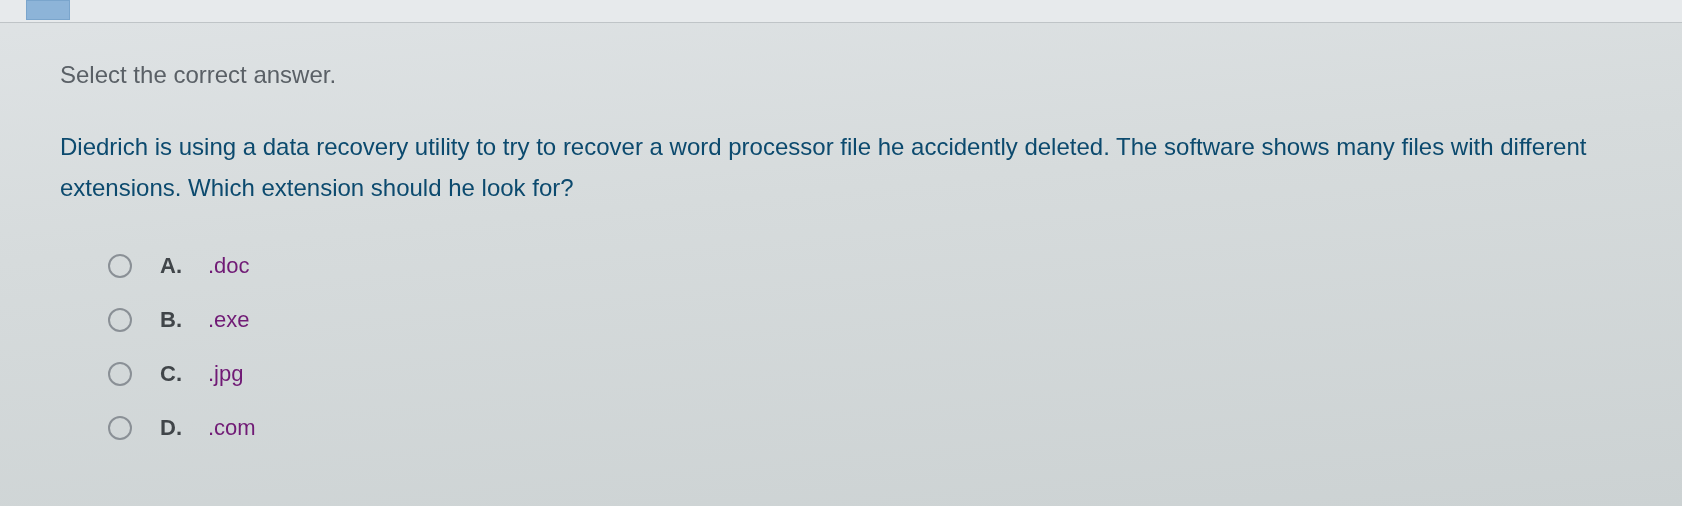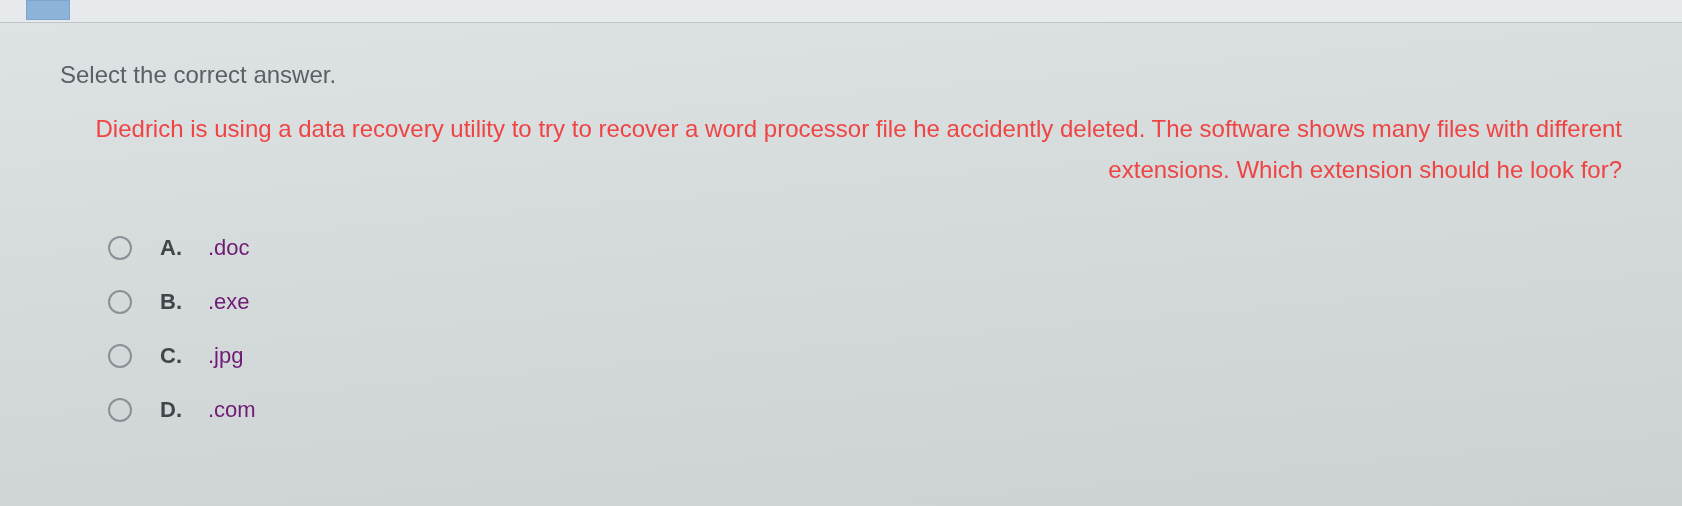--- a/index.html
+++ b/index.html
@@ -27,29 +27,28 @@
     height: 18px;
     background: #8db4d8;
     border: 1px solid #7aa5cc;
   }
   .content {
     padding: 38px 60px 0 60px;
   }
   .instruction {
     font-size: 24px;
     color: #5a6066;
-    margin-bottom: 20px;
+    margin-bottom: 38px;
   }
   .question {
     font-size: 24px;
-    color: #ef4444;
+    color: #0c4a6e;
     line-height: 1.7;
     margin-bottom: 44px;
     max-width: 1580px;
-    text-align: right;
   }
   .options {
     padding-left: 48px;
   }
   .option-row {
     display: flex;
     align-items: center;
     margin-bottom: 28px;
     cursor: pointer;
   }

